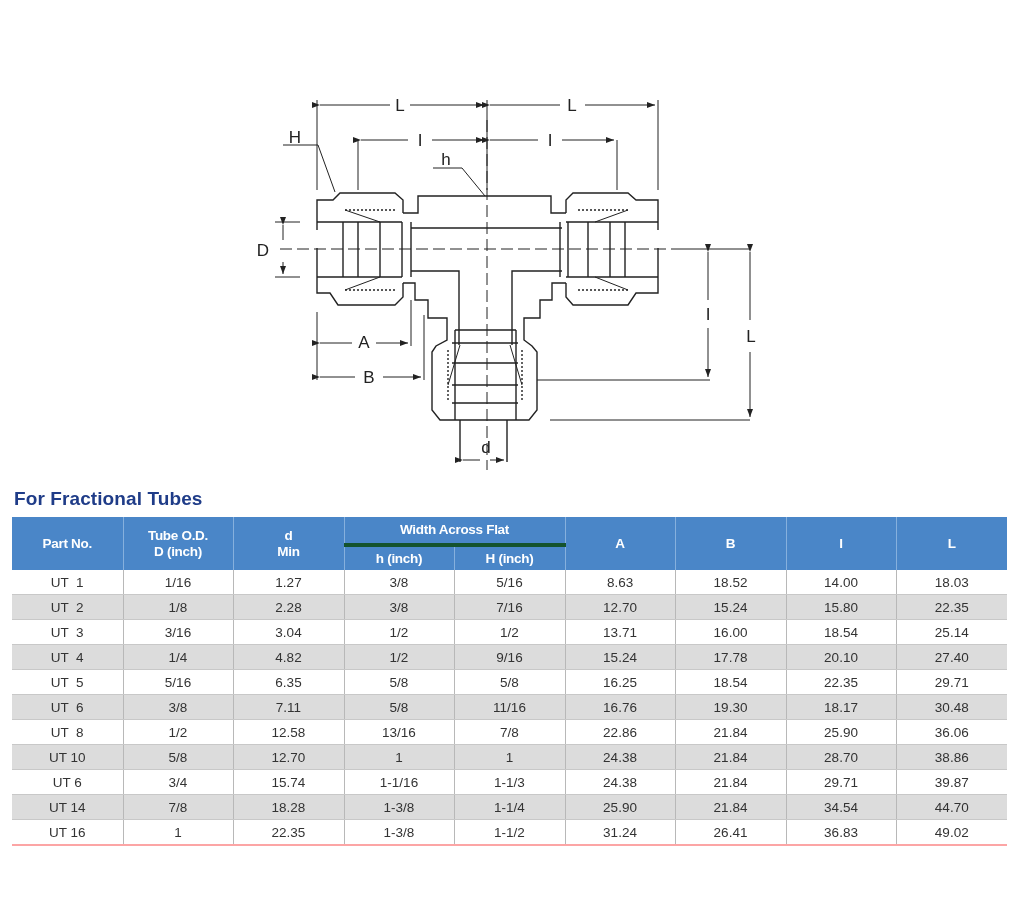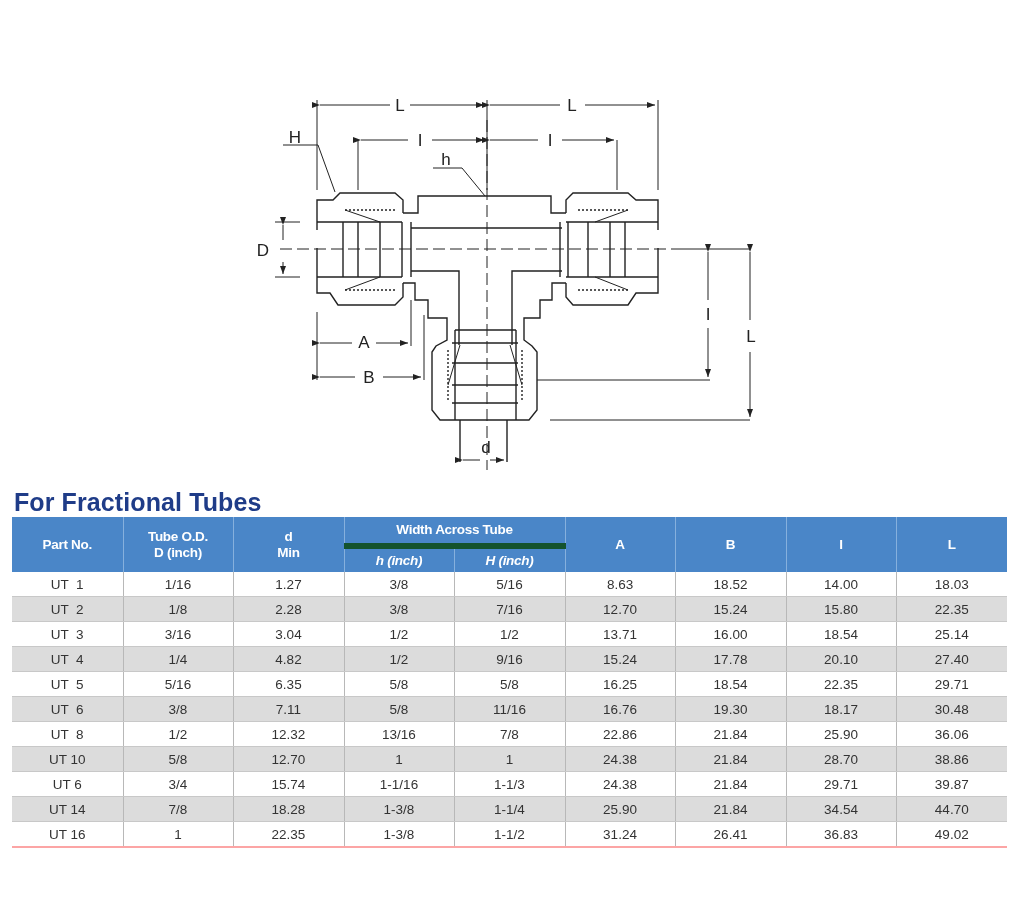--- a/index.html
+++ b/index.html
@@ -1,26 +1,26 @@
 <!DOCTYPE html>
 <html><head>
 <meta charset="utf-8">
 <style>
   html, body { margin: 0; padding: 0; background: #ffffff; }
   body { width: 1024px; height: 922px; position: relative; overflow: hidden;
          font-family: "Liberation Sans", sans-serif; color: #333; }
   .diagram { position: absolute; left: 250px; top: 90px; width: 520px; height: 380px; }
-  .title { position: absolute; left: 14px; top: 488px; font-size: 25px; font-weight: bold;
+  .title { position: absolute; left: 14px; top: 488px; font-size: 19px; font-weight: bold;
            color: #1f3c88; letter-spacing: 0.1px; }
   table.spec { position: absolute; left: 12px; top: 517px; width: 995px;
                border-collapse: collapse; table-layout: fixed; font-size: 13.5px; }
   table.spec th { background: #4a86c8; color: #fff; font-weight: bold; font-size: 13.5px;
                   border-left: 1px solid #86b0dd; border-right: 1px solid #86b0dd;
                   padding: 0; text-align: center; line-height: 16px; letter-spacing: -0.3px; }
-  table.spec th.sub { border-top: 6px solid #14532d; height: 23px; font-style: italic; }
+  table.spec th.sub { border-top: 4px solid #14532d; height: 23px; }
   table.spec tr.h1 th { height: 26px; }
   table.spec td { text-align: center; height: 24px; padding: 0; color: #333;
                   border-left: 1px solid #b8b8b8; border-right: 1px solid #b8b8b8;
                   border-bottom: 1px solid #c8c8c8; }
   table.spec tr.alt td { background: #dcdcdc; }
   table.spec td:first-child, table.spec th:first-child { border-left: none; }
   table.spec td:last-child, table.spec th:last-child { border-right: none; }
   table.spec tbody tr:last-child td { border-bottom: 2px solid #fca5a5; }
   .part { white-space: pre; }
 </style>
@@ -128,21 +128,21 @@
     <tr class="h1">
       <th rowspan="2">Part No.</th>
       <th rowspan="2">
         <div>Tube O.D.</div>
         <div>D (inch)</div>
       </th>
       <th rowspan="2">
         <div>d</div>
         <div>Min</div>
       </th>
-      <th colspan="2">Width Across Tube</th>
+      <th colspan="2">Width Across Flat</th>
       <th rowspan="2">A</th>
       <th rowspan="2">B</th>
       <th rowspan="2">I</th>
       <th rowspan="2">L</th>
     </tr>
     <tr>
       <th class="sub">h (inch)</th>
       <th class="sub">H (inch)</th>
     </tr>
   </thead>
@@ -209,21 +209,21 @@
         <td>5/8</td>
         <td>11/16</td>
         <td>16.76</td>
         <td>19.30</td>
         <td>18.17</td>
         <td>30.48</td>
       </tr>
       <tr>
         <td class="part">UT  8</td>
         <td>1/2</td>
-        <td>12.32</td>
+        <td>12.58</td>
         <td>13/16</td>
         <td>7/8</td>
         <td>22.86</td>
         <td>21.84</td>
         <td>25.90</td>
         <td>36.06</td>
       </tr>
       <tr class="alt">
         <td class="part">UT 10</td>
         <td>5/8</td>

